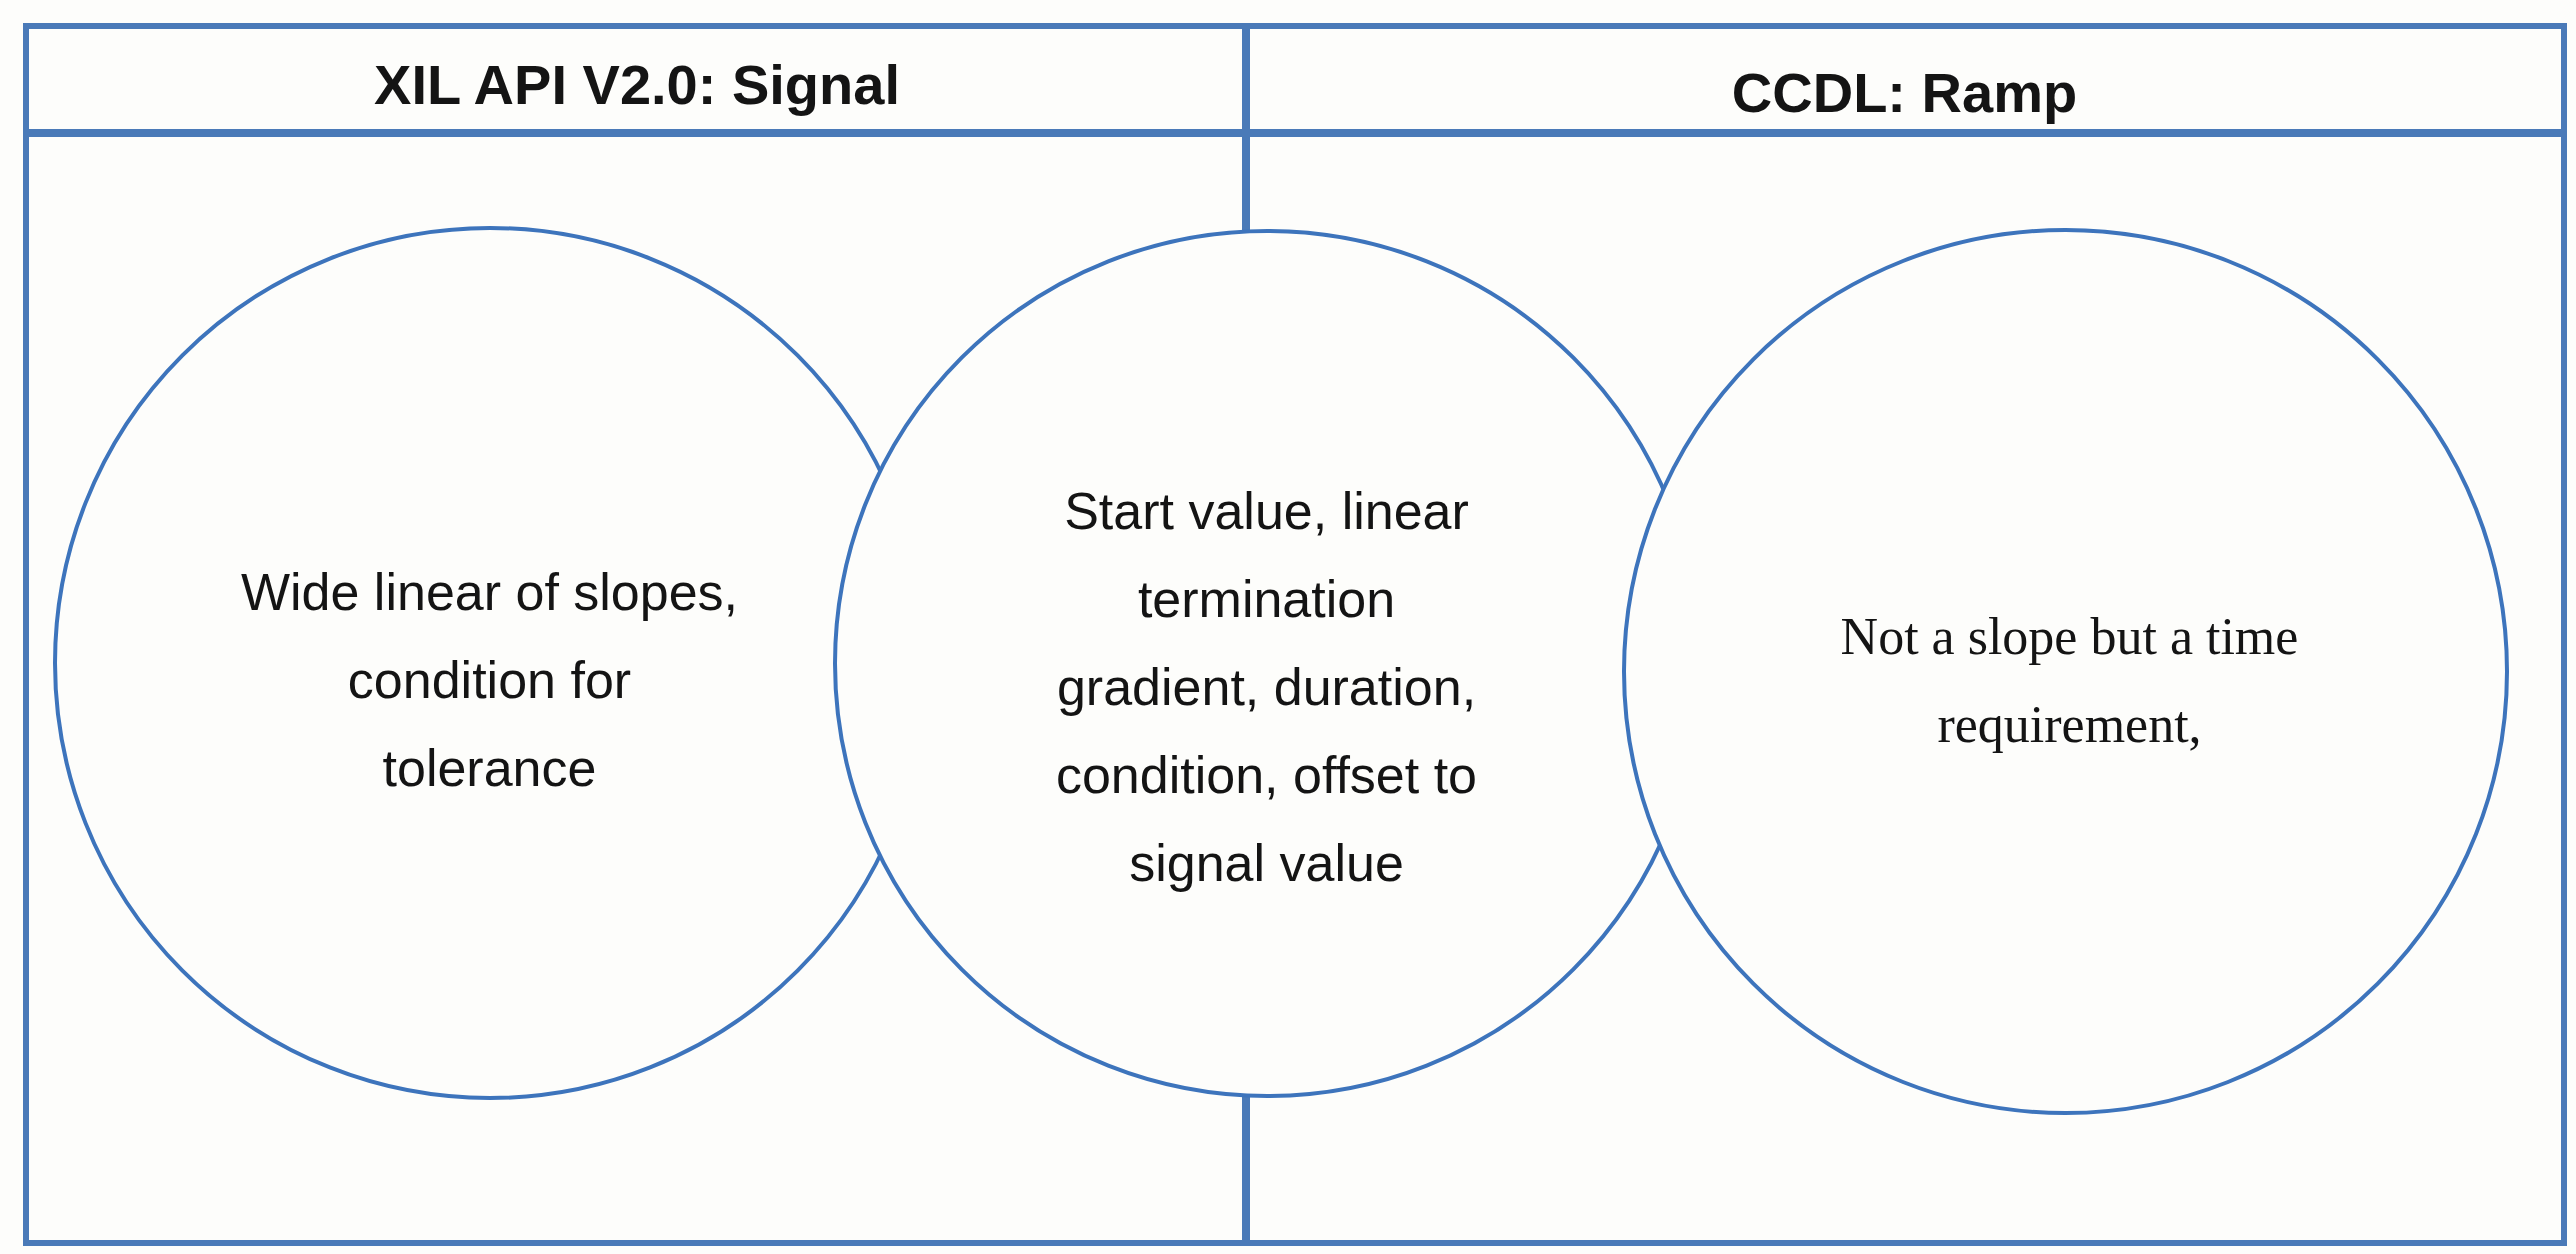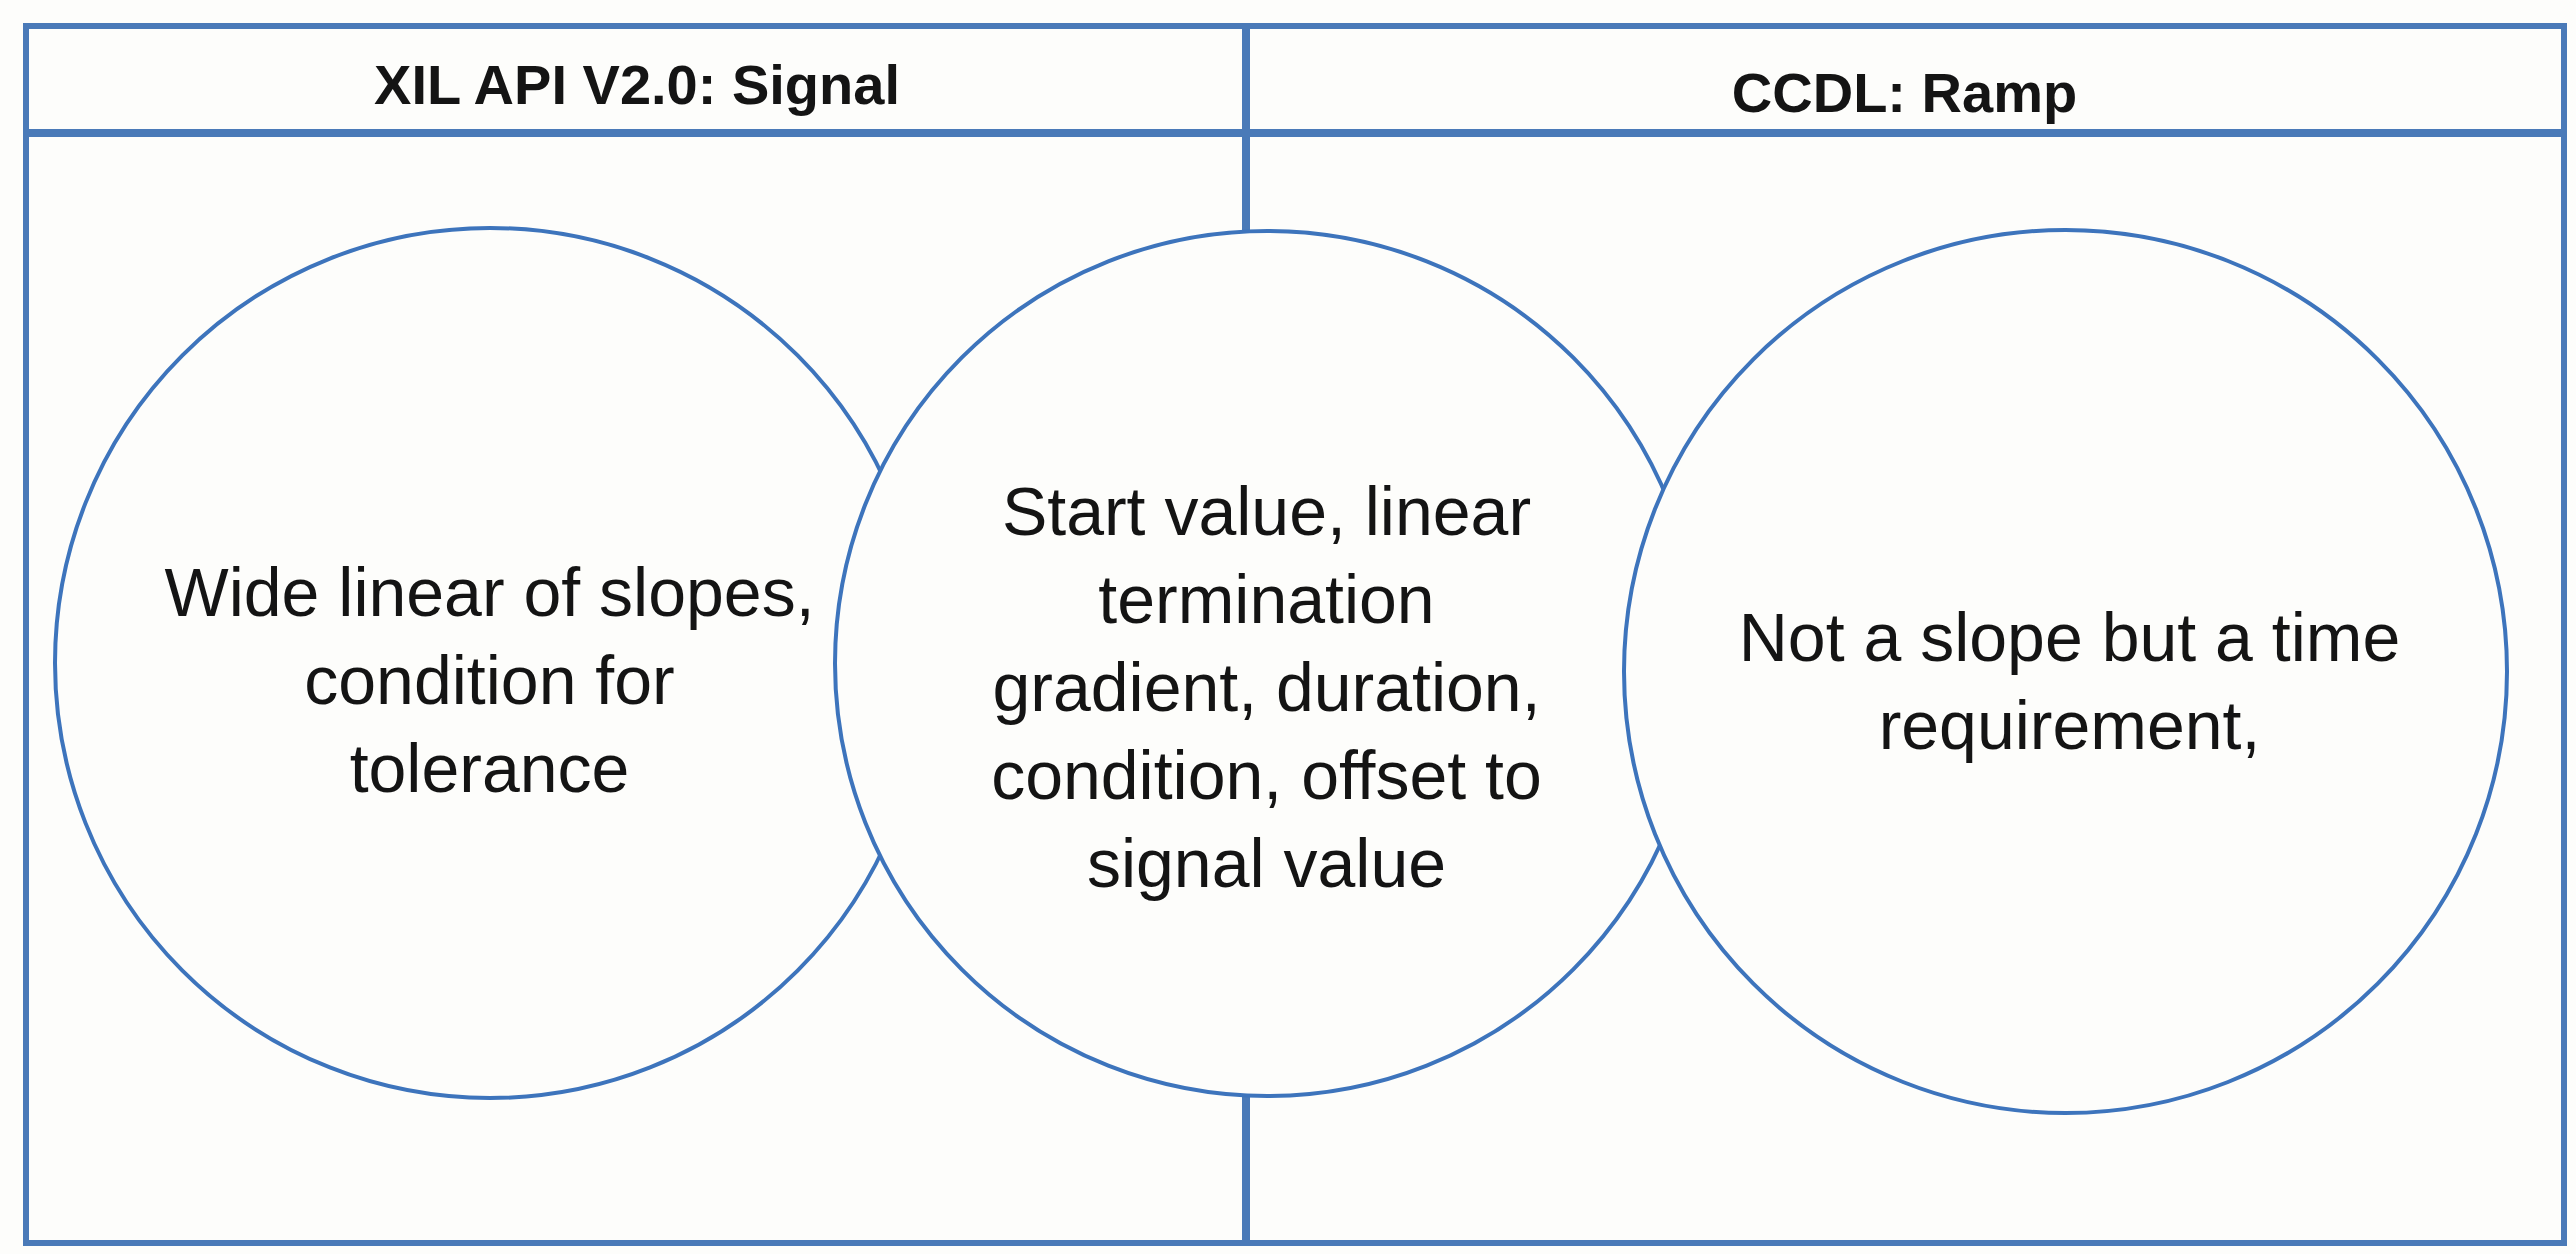--- a/index.html
+++ b/index.html
@@ -59,27 +59,27 @@
     border-radius: 50%;
     border: 4.2px solid var(--circle-blue);
     background: var(--background);
   }
   .c-left  { left: 45px;   top: 218px; width: 874px; height: 874px; }
   .c-mid   { left: 825px;  top: 221px; width: 869px; height: 869px; }
   .c-right { left: 1614px; top: 220px; width: 887px; height: 887px; }
   .ctext {
     position: absolute;
     text-align: center;
-    font-size: 68px;
+    font-size: 52px;
     line-height: 80px;
     white-space: nowrap;
   }
   .t-left  { left: 59px;   top: 536px; width: 845px; }
   .t-mid   { left: 836px;  top: 455px; width: 845px; }
-  .t-right { left: 1635px; top: 581px; width: 853px; }
+  .t-right { left: 1635px; top: 581px; width: 853px; font-family: Liberation Serif, serif; }
 </style>
 </head>
 <body>
 
 <div class="canvas">
 
   <div class="frame"></div>
   <div class="hline"></div>
   <div class="vline"></div>
 

